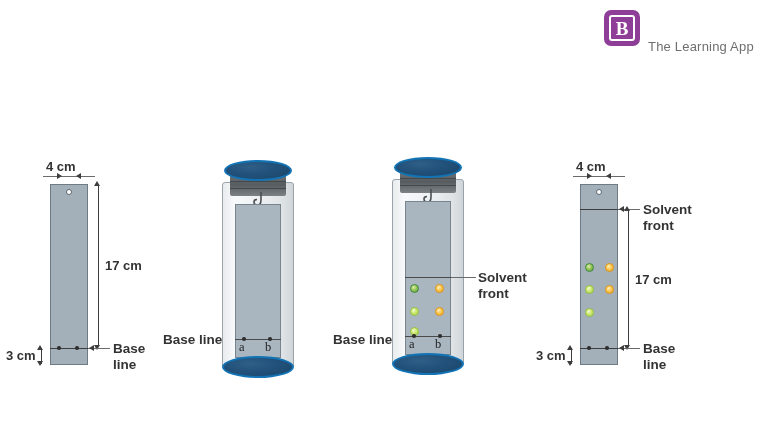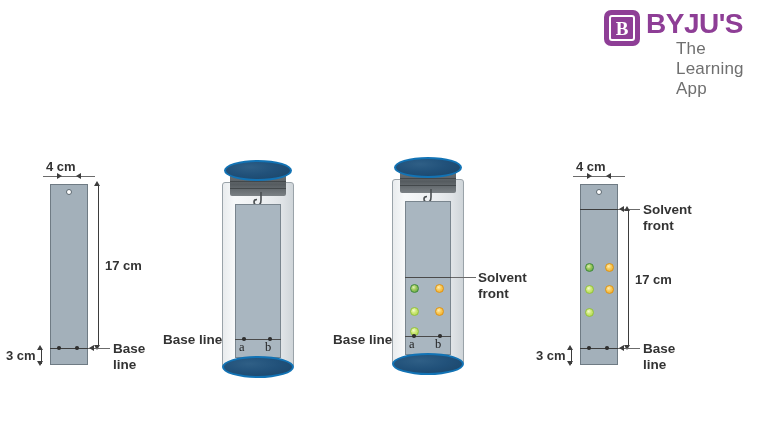--- a/index.html
+++ b/index.html
@@ -12,22 +12,22 @@
 
   
   .logo{position:absolute;left:604px;top:8px;width:156px;height:46px;}
   .logo-mark{position:absolute;left:0;top:2px;width:36px;height:36px;border-radius:7px;
     background:#8e3e96;}
   .logo-mark span{position:absolute;inset:5px;border:2.5px solid #ffffff;border-radius:3px;
     display:flex;align-items:center;justify-content:center;color:#ffffff;
     font-size:19px;font-weight:bold;font-family:"Liberation Serif",serif;line-height:1;}
   .logo-word{position:absolute;left:42px;top:0px;font-size:28px;font-weight:bold;
     letter-spacing:-0.5px;color:#8e3e96;font-family:"Liberation Sans",sans-serif;}
-  .logo-sub{position:absolute;left:44px;top:31px;font-size:17px;color:#6f6f6f;
-    letter-spacing:0.2px;margin-left:28px;}
+  .logo-sub{position:absolute;left:44px;top:31px;font-size:13px;color:#6f6f6f;
+    letter-spacing:0.2px;}
 
   
   .title{position:absolute;left:22px;top:84px;font-size:17.5px;color:#231f20;
     letter-spacing:-0.1px;white-space:nowrap;}
 
   
   .strip{position:absolute;background:#a3b0ba;border:1.4px solid #6f7b84;box-sizing:border-box;}
   .hole{position:absolute;width:6px;height:6px;border-radius:50%;
     background:#ffffff;border:1.3px solid #5c6870;box-sizing:border-box;}
   .line-h{position:absolute;height:0;border-top:1.4px solid #3d3d3d;}
@@ -70,21 +70,20 @@
 </style>
 </head>
 <body>
 
 <div class="stage">
 
   <div class="logo">
     <div class="logo-mark">
       <span>B</span>
     </div>
-    <div class="logo-word">BYJU'S</div>
     <div class="logo-sub">The Learning App</div>
   </div>
 
 
   <div>
 
     <div class="strip" style="left:50px;top:184px;width:38px;height:181px;"></div>
     <div class="hole" style="left:66px;top:189px;"></div>
 
     <div class="thin-h" style="left:43px;top:176px;width:52px;"></div>

